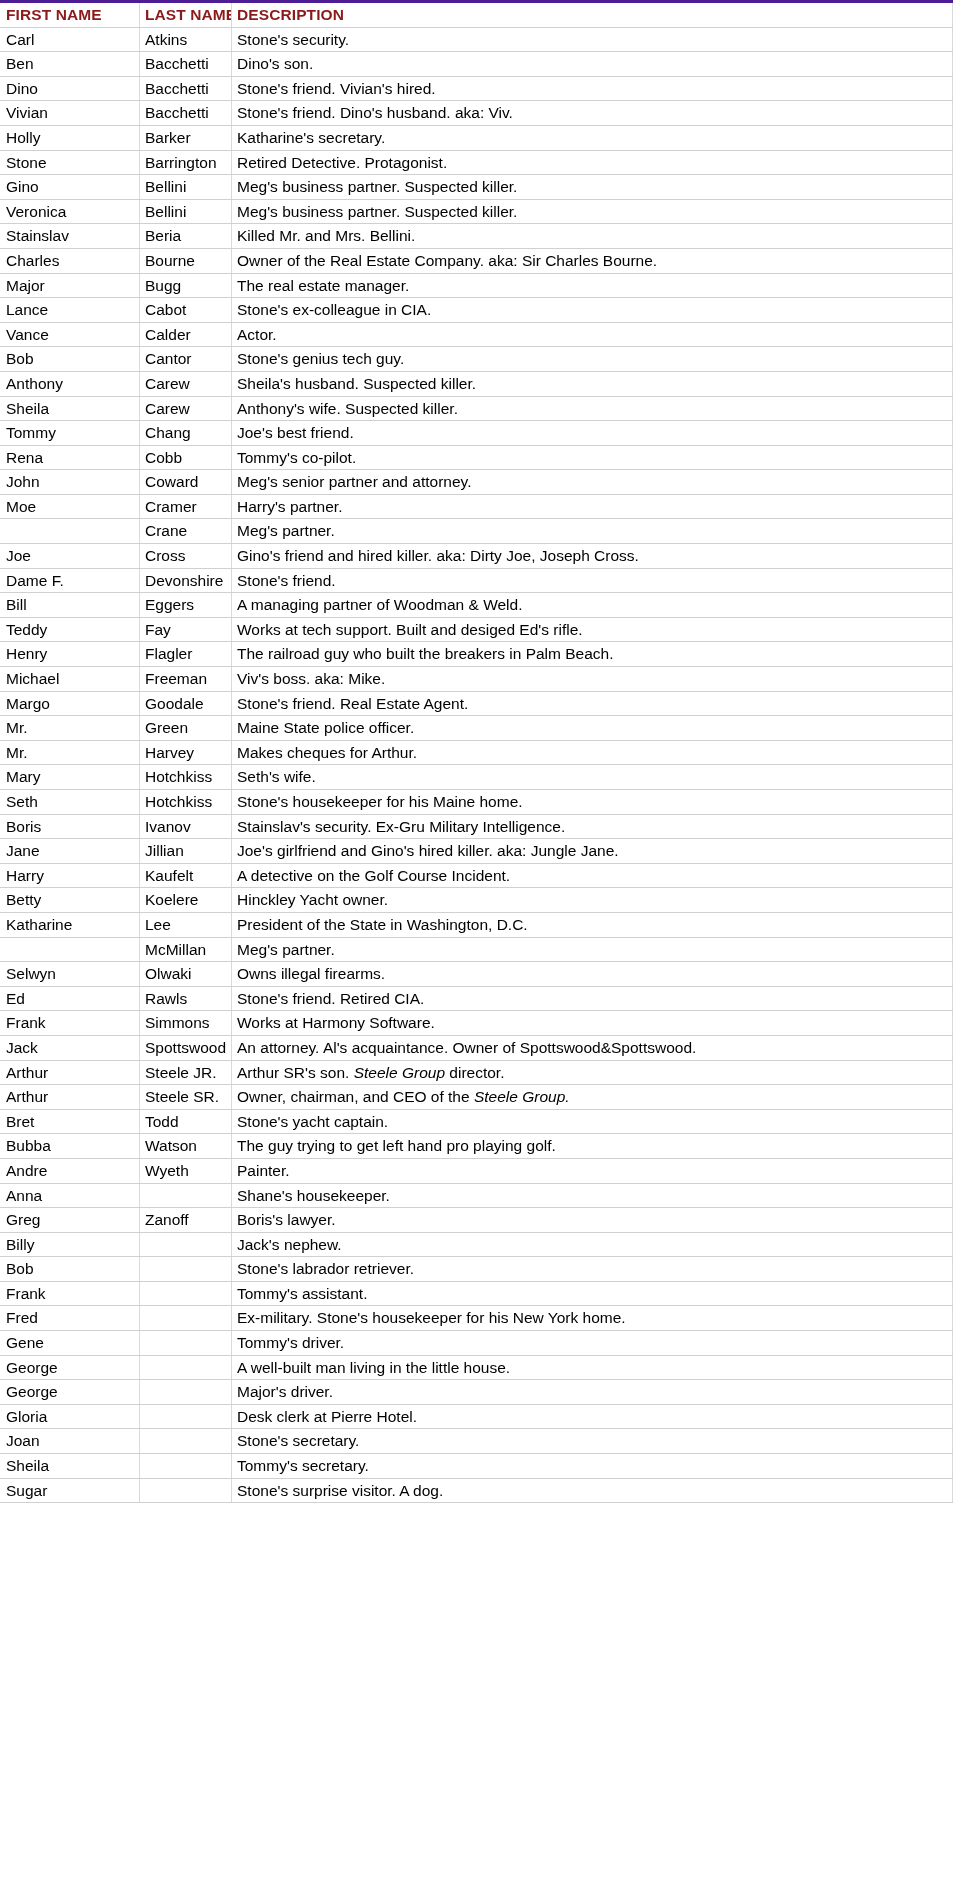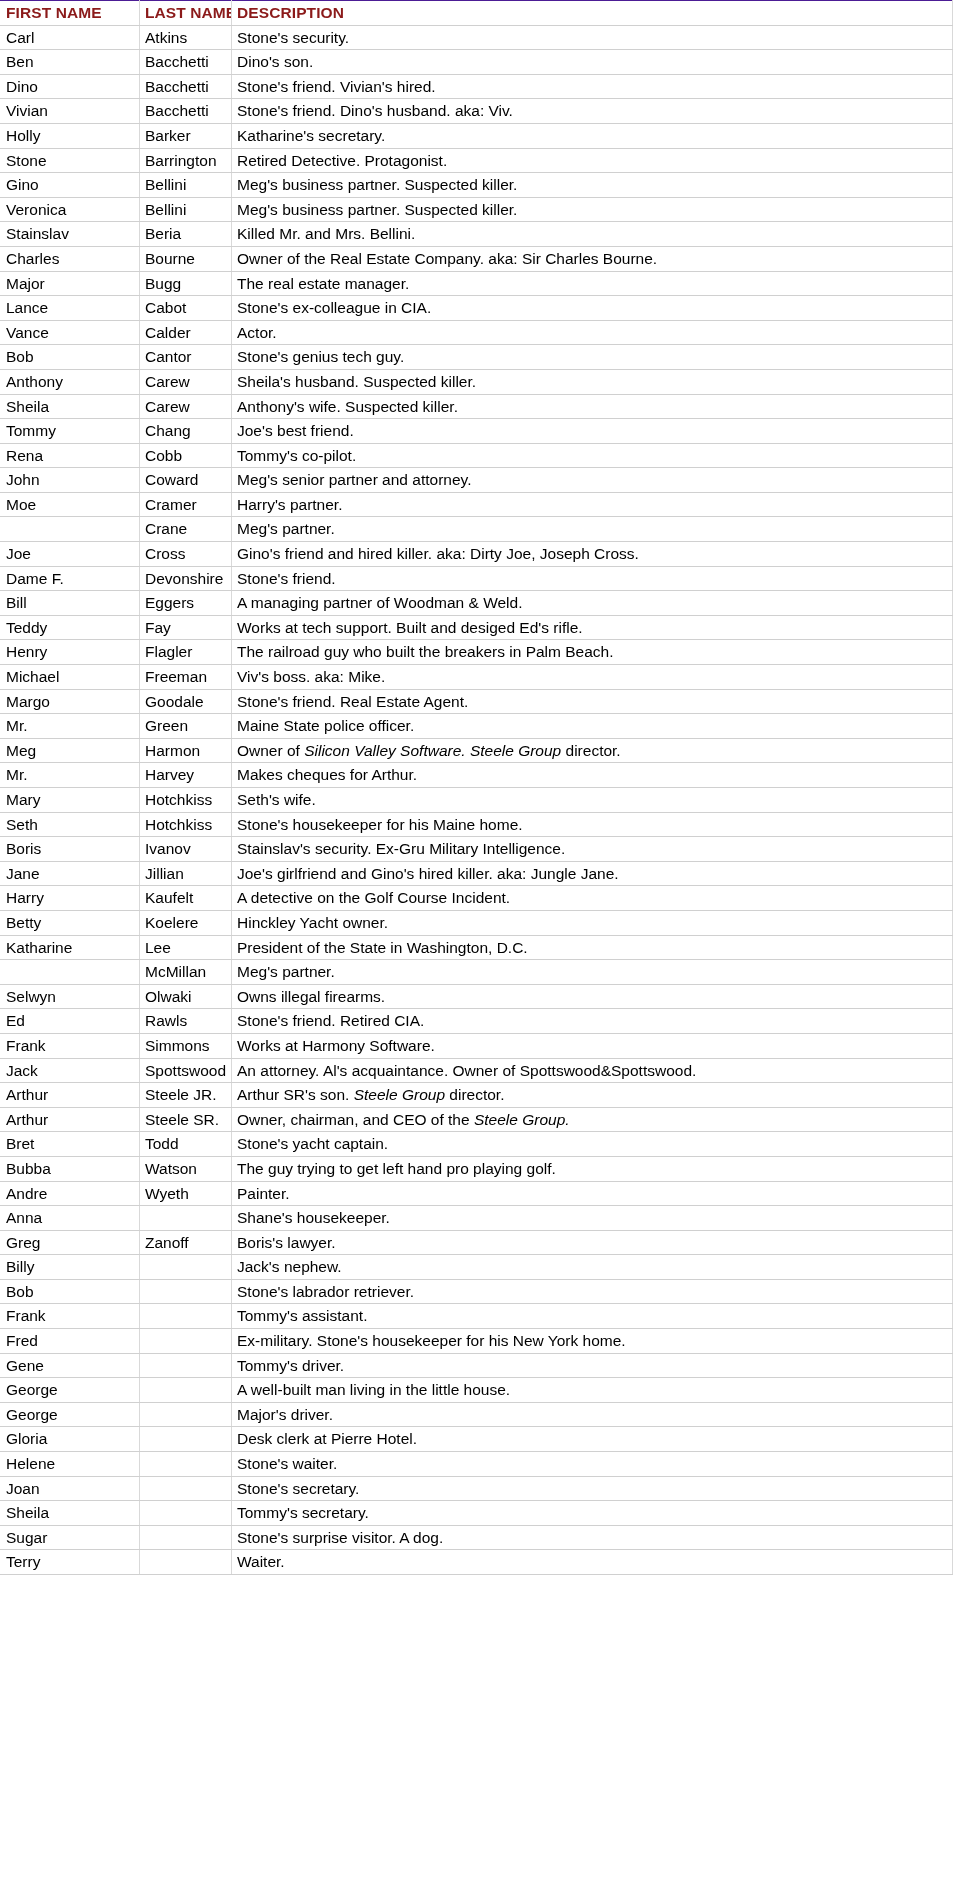--- a/index.html
+++ b/index.html
@@ -36,21 +36,21 @@
     vertical-align: middle;
     white-space: nowrap;
     overflow: hidden;
     text-align: left;
     color: #000000;
   }
   #character-table th {
     font-weight: bold;
     color: #8b1a1a;
     letter-spacing: 0.1px;
-    border-top: 1px solid #4c1d95;
+    border-top: 3px solid #4c1d95;
   }
   #character-table td.cell-first,
   #character-table td.cell-last {
     border-left-color: #d9d9d9;
     border-right-color: #d9d9d9;
   }
   #character-table tr td:first-child,
   #character-table tr th:first-child {
     border-left: 1px solid #ffffff;
   }
@@ -219,25 +219,20 @@
         <td class="cell-first">Margo</td>
         <td class="cell-last">Goodale</td>
         <td class="cell-desc">Stone's friend. Real Estate Agent.</td>
       </tr>
       <tr>
         <td class="cell-first">Mr.</td>
         <td class="cell-last">Green</td>
         <td class="cell-desc">Maine State police officer.</td>
       </tr>
       <tr>
-        <td class="cell-first">Meg</td>
-        <td class="cell-last">Harmon</td>
-        <td class="cell-desc">Owner of <em>Silicon Valley Software. Steele Group</em> director.</td>
-      </tr>
-      <tr>
         <td class="cell-first">Mr.</td>
         <td class="cell-last">Harvey</td>
         <td class="cell-desc">Makes cheques for Arthur.</td>
       </tr>
       <tr>
         <td class="cell-first">Mary</td>
         <td class="cell-last">Hotchkiss</td>
         <td class="cell-desc">Seth's wife.</td>
       </tr>
       <tr>
@@ -364,38 +359,28 @@
         <td class="cell-first">George</td>
         <td class="cell-last"></td>
         <td class="cell-desc">Major's driver.</td>
       </tr>
       <tr>
         <td class="cell-first">Gloria</td>
         <td class="cell-last"></td>
         <td class="cell-desc">Desk clerk at Pierre Hotel.</td>
       </tr>
       <tr>
-        <td class="cell-first">Helene</td>
-        <td class="cell-last"></td>
-        <td class="cell-desc">Stone's waiter.</td>
-      </tr>
-      <tr>
         <td class="cell-first">Joan</td>
         <td class="cell-last"></td>
         <td class="cell-desc">Stone's secretary.</td>
       </tr>
       <tr>
         <td class="cell-first">Sheila</td>
         <td class="cell-last"></td>
         <td class="cell-desc">Tommy's secretary.</td>
       </tr>
       <tr>
         <td class="cell-first">Sugar</td>
         <td class="cell-last"></td>
         <td class="cell-desc">Stone's surprise visitor. A dog.</td>
-      </tr>
-      <tr>
-        <td class="cell-first">Terry</td>
-        <td class="cell-last"></td>
-        <td class="cell-desc">Waiter.</td>
       </tr>
     </tbody>
 </table>
 
 </body></html>

